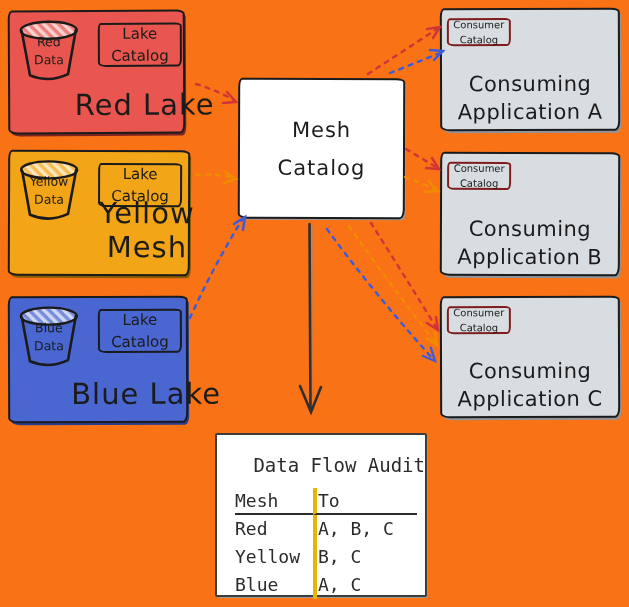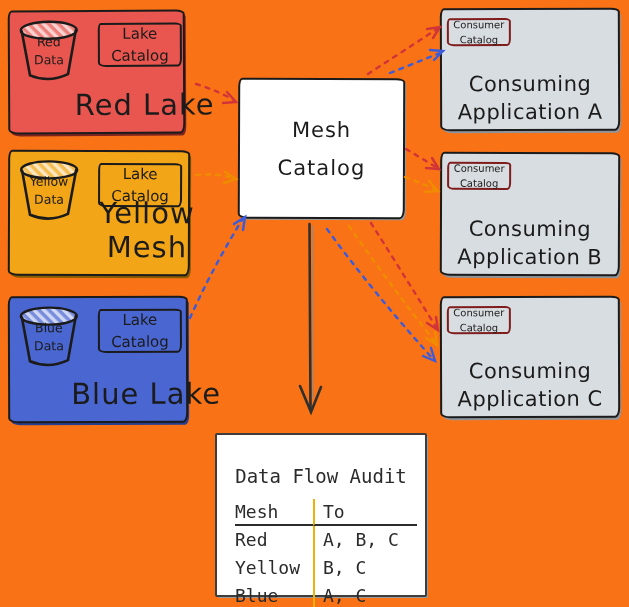--- a/index.html
+++ b/index.html
@@ -37,24 +37,24 @@
   .consumer-catalog{position:absolute;left:5px;top:8px;width:64px;height:28px;
                     border:2px solid #7f1d1d;border-radius:3px 6px 4px 7px/6px 3px 7px 4px;
                     display:flex;flex-direction:column;justify-content:center;text-align:center;
                     font-size:10px;line-height:1.55;box-sizing:border-box;}
   .app-title{position:absolute;left:0;bottom:3px;width:100%;text-align:center;
              font-size:21px;line-height:1.3;letter-spacing:0.5px;}
   
   .audit{left:215px;top:433px;width:212px;height:164px;background:#fff;
          border:2.4px solid #3d3d3d;border-radius:2px;box-shadow:2px 2px 0 -1px #9a9a9a;
          font-family:"DejaVu Sans Mono",monospace;color:#2b2b2b;}
-  .audit-title{margin-top:30px;text-align:center;font-size:19px;}
+  .audit-title{margin-top:19px;text-align:right;font-size:19px;}
   .audit-grid{display:grid;grid-template-columns:78px 1fr;margin:12px 8px 0 18px;}
   .cell{font-size:18px;line-height:28px;white-space:nowrap;}
-  .col-to{border-left:2px solid #eab308;padding-left:8px;}
+  .col-to{border-left:4px solid #eab308;padding-left:1px;}
   .head{border-bottom:2px solid #2b2b2b;line-height:25px;}
   
   .arrows{position:absolute;left:0;top:0;width:629px;height:607px;pointer-events:none;z-index:5;}
   .dash{stroke-dasharray:4 6;}
 </style>
 </head>
 <body>
 
 <div class="canvas">
 

